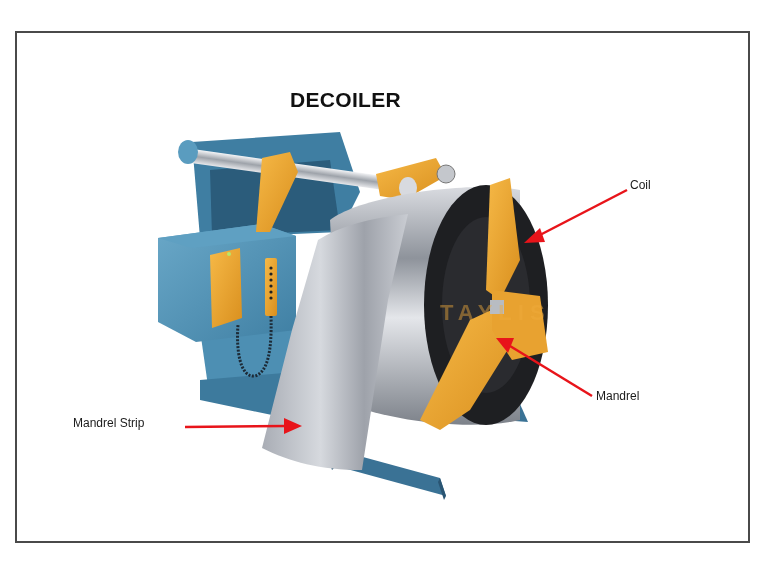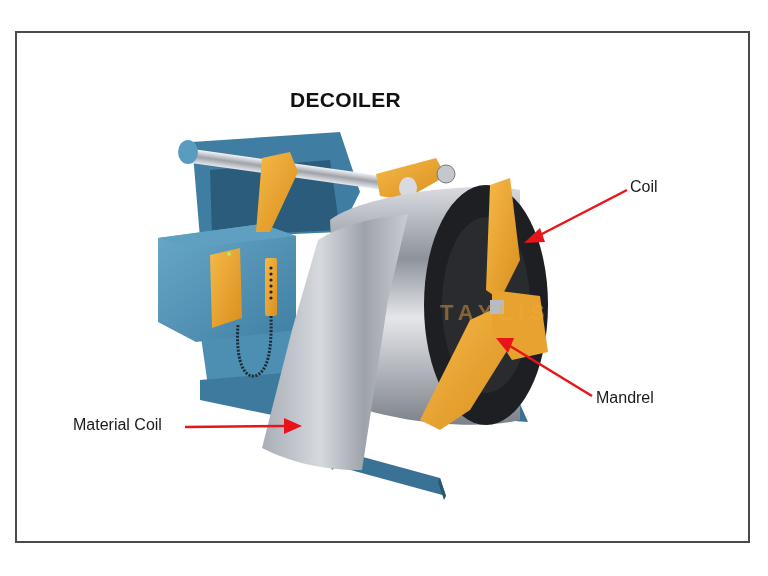--- a/index.html
+++ b/index.html
@@ -6,21 +6,21 @@
     body { width: 768px; height: 576px; position: relative; overflow: hidden; font-family: "Liberation Sans", sans-serif; }
     .frame {
       position: absolute; left: 15px; top: 31px; width: 735px; height: 512px;
       border: 2px solid #4a4a4a; box-sizing: border-box; background: #ffffff;
     }
     .title {
       position: absolute; left: 0; width: 691px; top: 88px; text-align: center;
       font-size: 21px; font-weight: bold; color: #111111; letter-spacing: 0.3px;
     }
     .label {
-      position: absolute; font-size: 16px; color: #1a1a1a; white-space: nowrap;
+      position: absolute; font-size: 12px; color: #1a1a1a; white-space: nowrap;
     }
     .lbl-coil { left: 630px; top: 178px; }
     .lbl-mandrel { left: 596px; top: 389px; }
     .lbl-strip { left: 73px; top: 416px; }
     svg.art { position: absolute; left: 0; top: 0; }
     .watermark {
       position: absolute; left: 440px; top: 300px; font-size: 22px; font-weight: bold;
       color: rgba(240,170,60,0.45); letter-spacing: 6px;
     }
   </style>
@@ -120,13 +120,13 @@
     <polygon points="496,338 514,338 508,353" stroke="none"></polygon>
     <line x1="185" y1="427" x2="286" y2="426"></line>
     <polygon points="302,426 284,418 284,434" stroke="none"></polygon>
   </g>
 </svg>
 
 <div class="watermark">TAYLIS</div>
 
 <div class="label lbl-coil">Coil</div>
 <div class="label lbl-mandrel">Mandrel</div>
-<div class="label lbl-strip">Material Coil</div>
+<div class="label lbl-strip">Mandrel Strip</div>
 
 </body></html>

